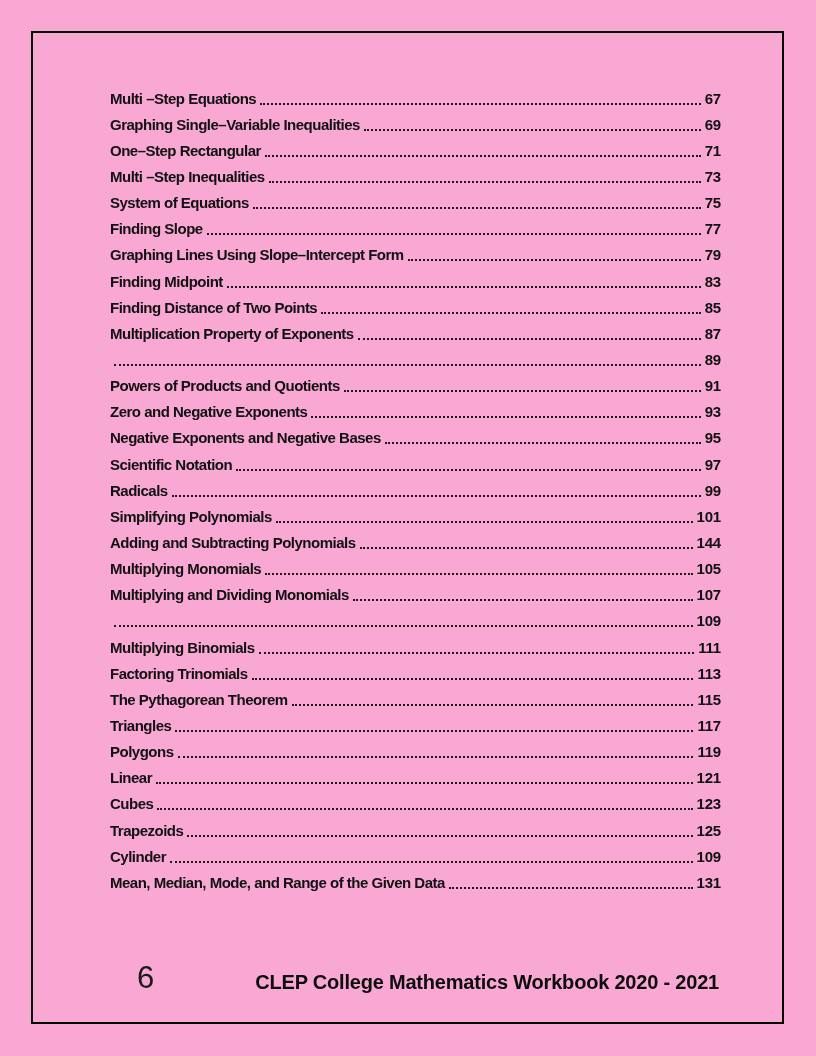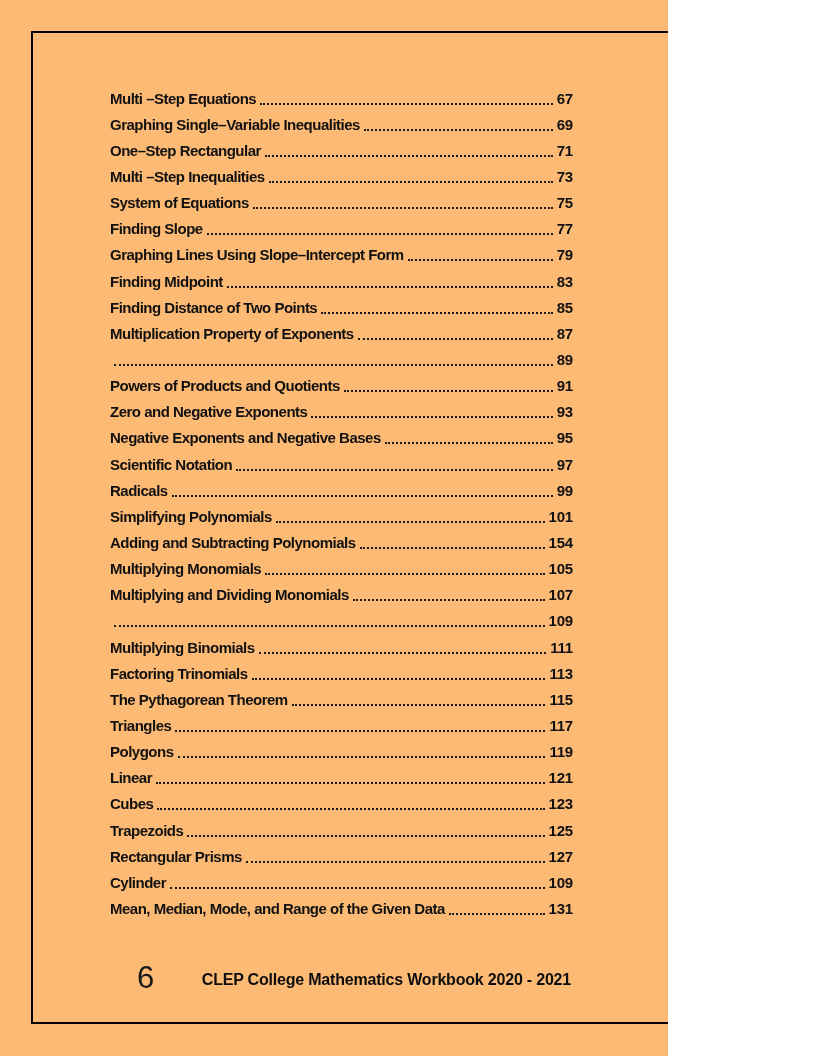--- a/index.html
+++ b/index.html
@@ -2,23 +2,23 @@
 <html><head>
 <meta charset="utf-8">
 <style>
   html, body {
     margin: 0;
     padding: 0;
     background: #ffffff;
   }
   .page {
     position: relative;
-    width: 668px;
+    width: 816px;
     height: 1056px;
-    background: #fdba74;
+    background: #f9a8d4;
     overflow: hidden;
     font-family: "Liberation Sans", sans-serif;
     color: #111111;
   }
   .page-frame {
     position: absolute;
     left: 31px;
     top: 31px;
     width: 753px;
     height: 993px;
@@ -64,21 +64,21 @@
     top: 962px;
     font-size: 31px;
     font-weight: 400;
     line-height: 1;
     color: #1a1a1a;
   }
   .footer-title {
     position: absolute;
     right: 97px;
     top: 971px;
-    font-size: 16px;
+    font-size: 20px;
     font-weight: 700;
     letter-spacing: -0.2px;
     line-height: 1.1;
     white-space: nowrap;
     color: #0d0d0d;
   }
 </style>
 </head>
 <body>
 
@@ -185,21 +185,21 @@
 
   <div class="toc-entry">
     <span class="toc-title">Simplifying Polynomials</span>
     <span class="toc-leader"></span>
     <span class="toc-page">101</span>
   </div>
 
   <div class="toc-entry">
     <span class="toc-title">Adding and Subtracting Polynomials</span>
     <span class="toc-leader"></span>
-    <span class="toc-page">154</span>
+    <span class="toc-page">144</span>
   </div>
 
   <div class="toc-entry">
     <span class="toc-title">Multiplying Monomials</span>
     <span class="toc-leader"></span>
     <span class="toc-page">105</span>
   </div>
 
   <div class="toc-entry">
     <span class="toc-title">Multiplying and Dividing Monomials</span>
@@ -253,25 +253,20 @@
     <span class="toc-leader"></span>
     <span class="toc-page">123</span>
   </div>
 
   <div class="toc-entry">
     <span class="toc-title">Trapezoids</span>
     <span class="toc-leader"></span>
     <span class="toc-page">125</span>
   </div>
 
-  <div class="toc-entry">
-    <span class="toc-title">Rectangular Prisms</span>
-    <span class="toc-leader"></span>
-    <span class="toc-page">127</span>
-  </div>
 
   <div class="toc-entry">
     <span class="toc-title">Cylinder</span>
     <span class="toc-leader"></span>
     <span class="toc-page">109</span>
   </div>
 
   <div class="toc-entry">
     <span class="toc-title">Mean, Median, Mode, and Range of the Given Data</span>
     <span class="toc-leader"></span>

